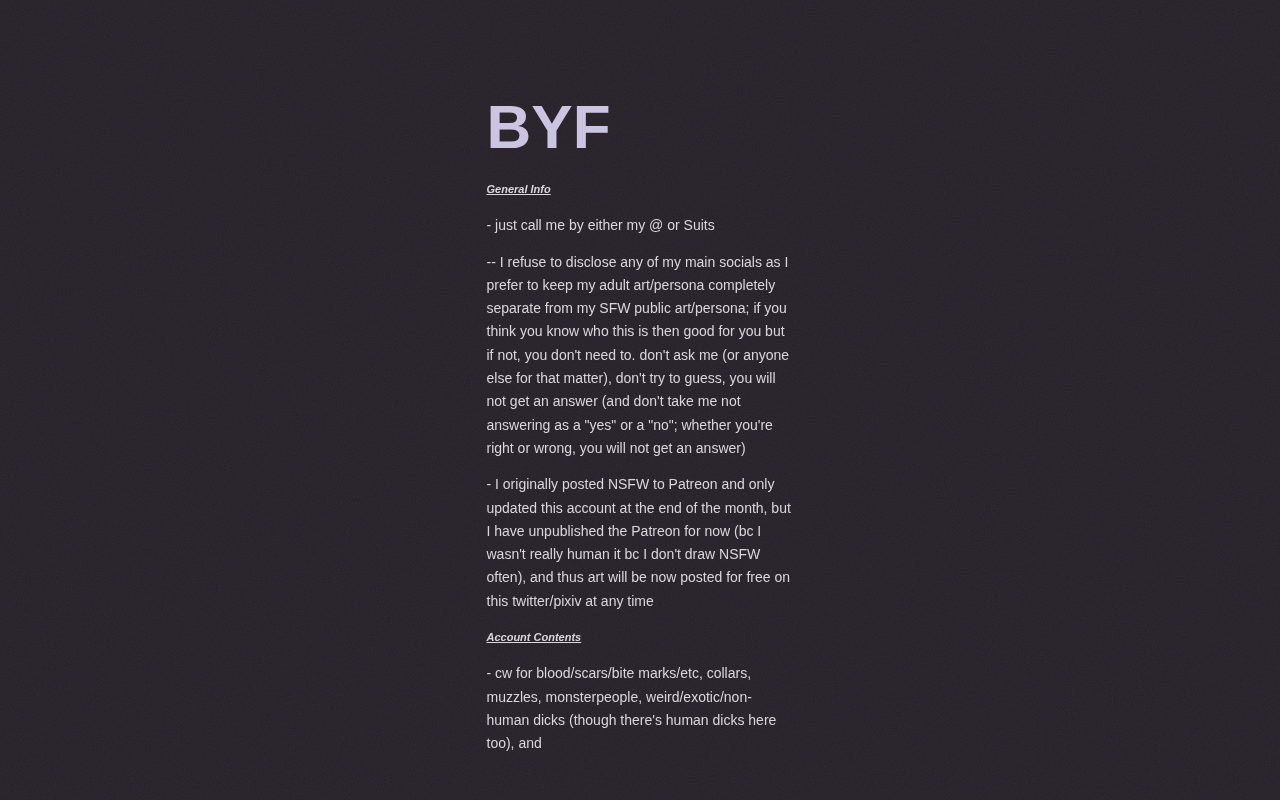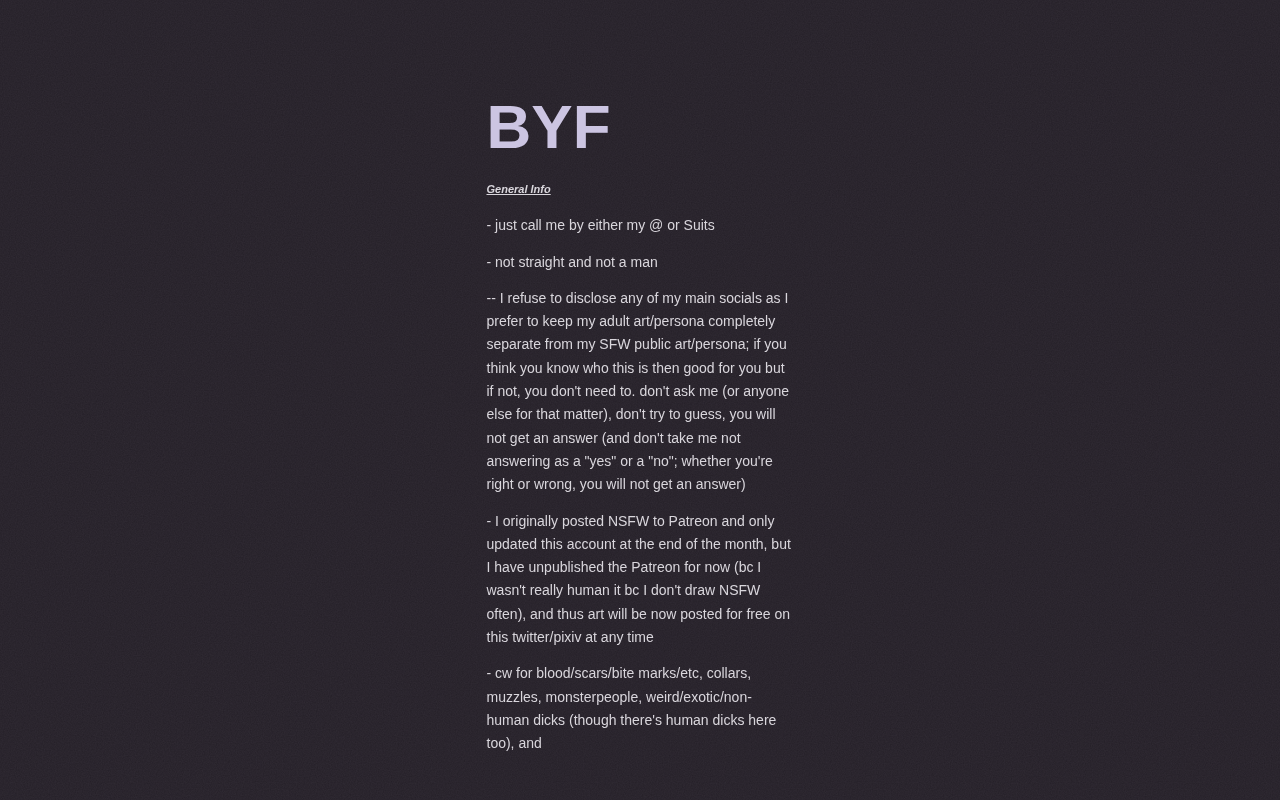--- a/index.html
+++ b/index.html
@@ -63,18 +63,18 @@
     <feColorMatrix type="matrix" values="0 0 0 0 0.45  0 0 0 0 0.40  0 0 0 0 0.50  0 0 0 0.09 0"></feColorMatrix>
   </filter>
   <rect width="100%" height="100%" filter="url(#grain)"></rect>
 </svg>
 
 <main class="content-column">
   <h1 class="page-title">BYF</h1>
 
   <h2 class="section-heading">General Info</h2>
   <p class="body-paragraph">- just call me by either my @ or Suits</p>
-  <p class="body-paragraph">- not straight and not a man</p>
   <p class="body-paragraph">-- I refuse to disclose any of my main socials as I prefer to keep my adult art/persona completely separate from my SFW public art/persona; if you think you know who this is then good for you but if not, you don't need to. don't ask me (or anyone else for that matter), don't try to guess, you will not get an answer (and don't take me not answering as a "yes" or a "no"; whether you're right or wrong, you will not get an answer)</p>
   <p class="body-paragraph">- I originally posted NSFW to Patreon and only updated this account at the end of the month, but I have unpublished the Patreon for now (bc I wasn't really human it bc I don't draw NSFW often), and thus art will be now posted for free on this twitter/pixiv at any time</p>
 
+  <h2 class="section-heading">Account Contents</h2>
   <p class="body-paragraph">- cw for blood/scars/bite marks/etc, collars, muzzles, monsterpeople, weird/exotic/non-human dicks (though there's human dicks here too), and</p>
 </main>
 
 </body></html>

